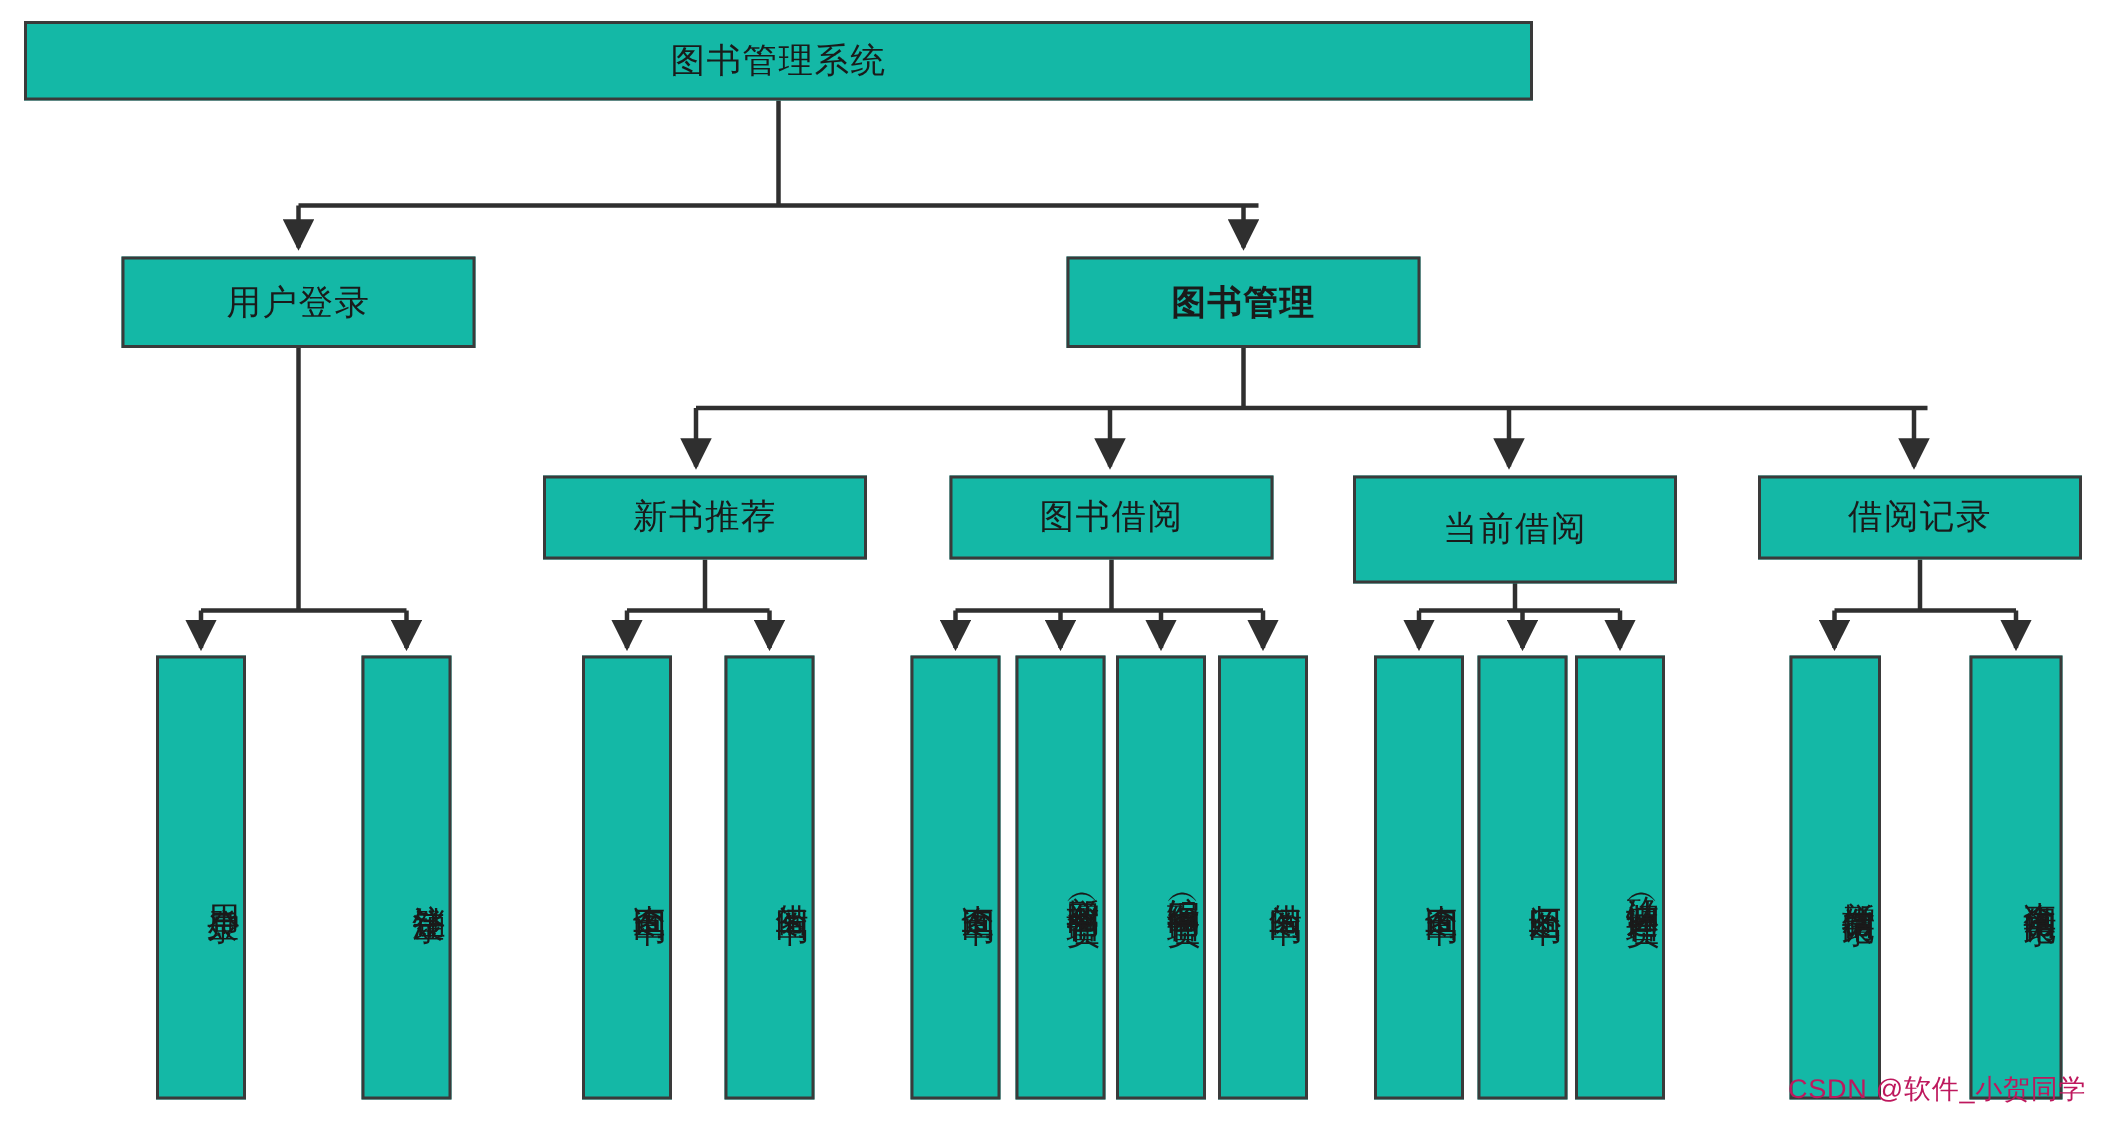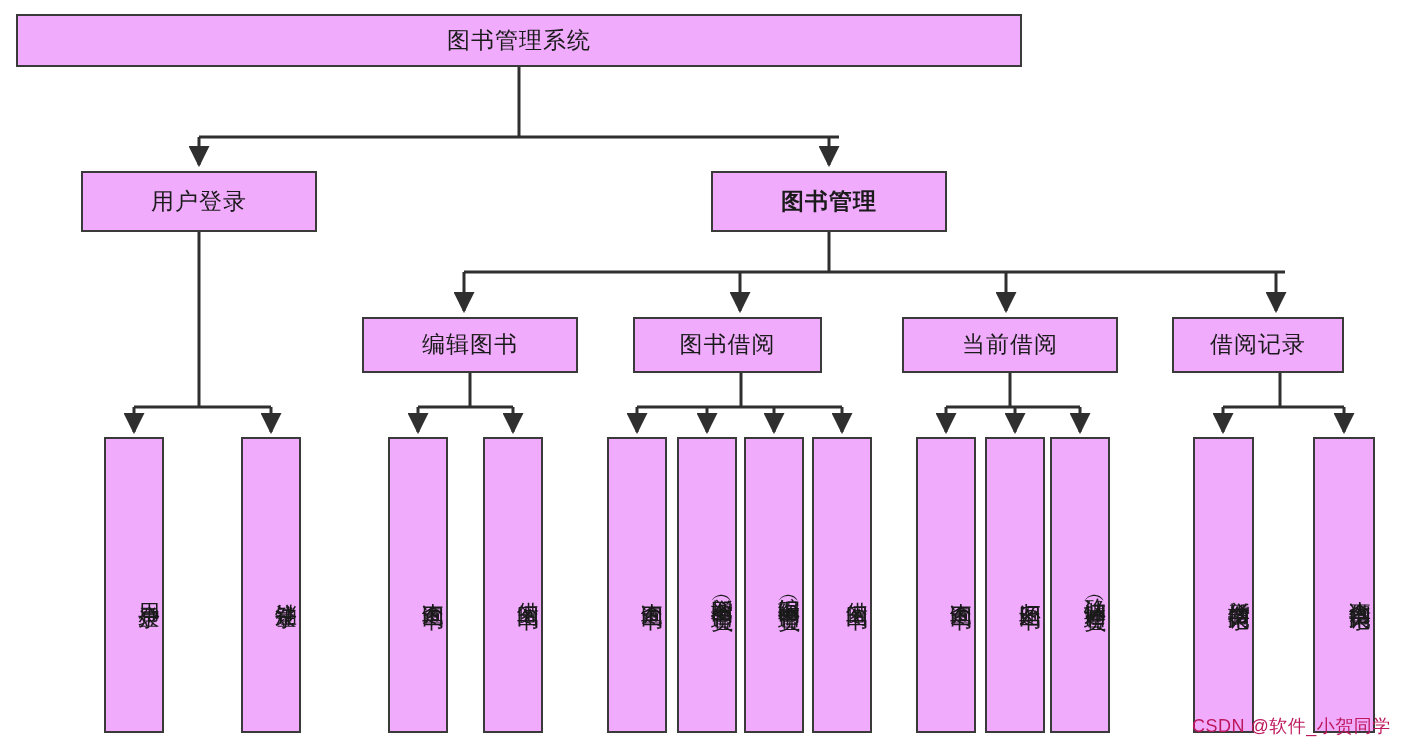--- a/index.html
+++ b/index.html
@@ -20,21 +20,21 @@
   #edges {
     position: absolute;
     left: 0;
     top: 0;
     width: 1405px;
     height: 747px;
   }
   .node {
     position: absolute;
     box-sizing: border-box;
-    background: #f0abfc;
+    background: #14b8a6;
     border: 2px solid #3a3a3a;
     display: flex;
     align-items: center;
     justify-content: center;
     color: #1a1a1a;
   }
   .node-h {
     font-size: 23px;
     letter-spacing: 1px;
     line-height: 1.2;
@@ -126,29 +126,29 @@
   </div>
 
   <div class="node node-h" style="left:81px; top:171px; width:236px; height:61px;">
     <span>用户登录</span>
   </div>
   <div class="node node-h" style="left:711px; top:171px; width:236px; height:61px;font-weight:bold;">
     <span>图书管理</span>
   </div>
 
   <div class="node node-h" style="left:362px; top:317px; width:216px; height:56px;">
-    <span>编辑图书</span>
+    <span>新书推荐</span>
   </div>
-  <div class="node node-h" style="left:633px; top:317px; width:189px; height:56px;">
+  <div class="node node-h" style="left:633px; top:317px; width:216px; height:56px;">
     <span>图书借阅</span>
   </div>
-  <div class="node node-h" style="left:902px; top:317px; width:216px; height:56px;">
+  <div class="node node-h" style="left:902px; top:317px; width:216px; height:72px;">
     <span>当前借阅</span>
   </div>
-  <div class="node node-h" style="left:1172px; top:317px; width:172px; height:56px;">
+  <div class="node node-h" style="left:1172px; top:317px; width:216px; height:56px;">
     <span>借阅记录</span>
   </div>
 
   <div class="node node-v" style="left:104px; top:437px; width:60px; height:296px;">
     <span>用户登录</span>
   </div>
   <div class="node node-v" style="left:241px; top:437px; width:60px; height:296px;">
     <span>注销登录</span>
   </div>
   <div class="node node-v" style="left:388px; top:437px; width:60px; height:296px;">

